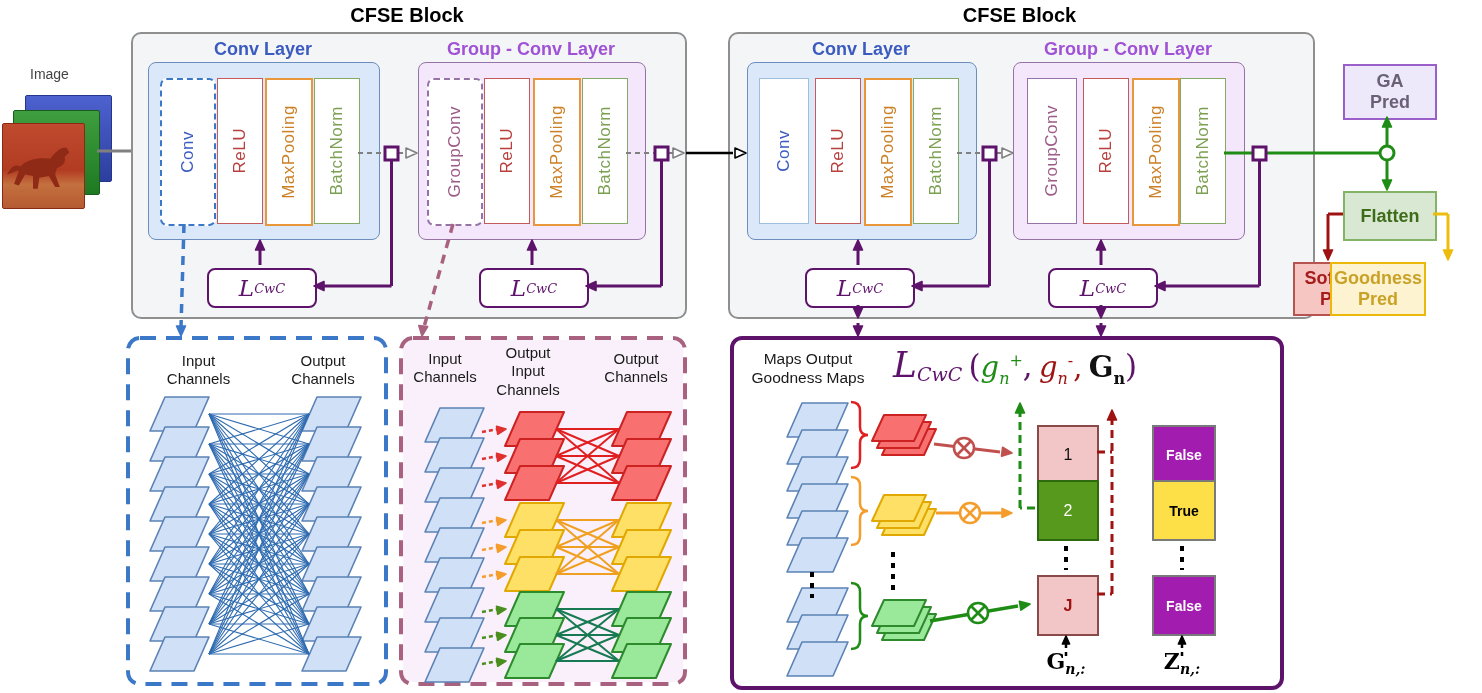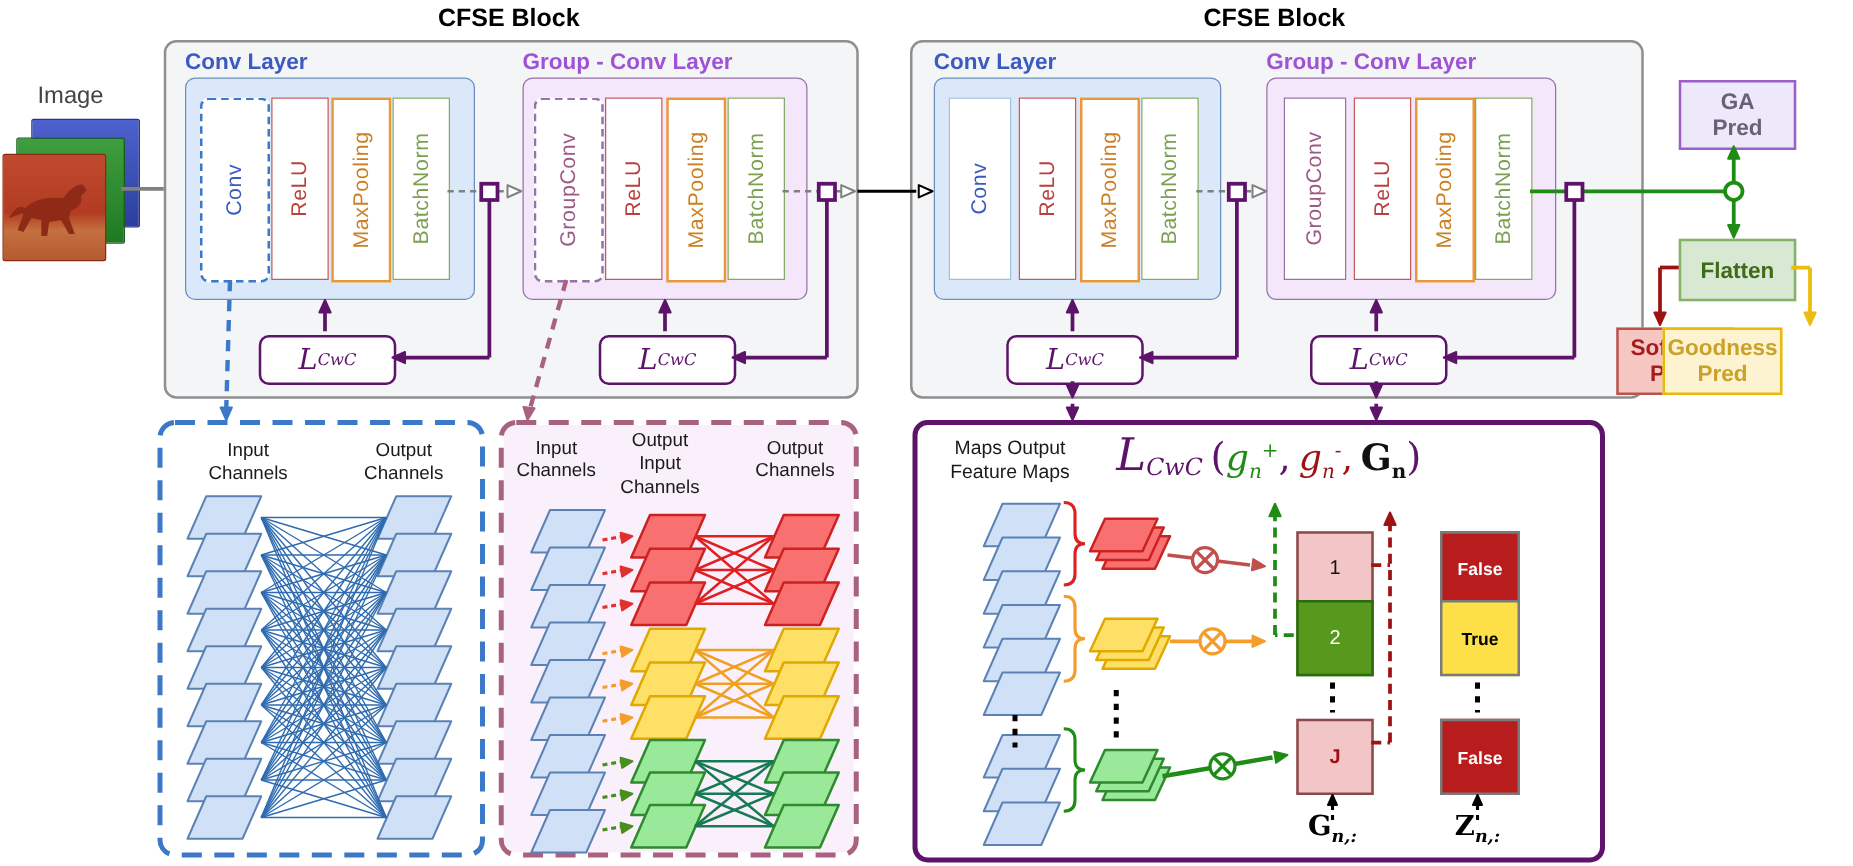--- a/index.html
+++ b/index.html
@@ -1,21 +1,21 @@
 <!DOCTYPE html>
 <html style="--purple: #5e136b; --purpleMid: #9673a6; --purpleLabel: #a052d6; --mauve: #a8627f; --mauveText: #9c5a86; --blueText: #3b5bc0; --blueBorder: #6c8ebf; --blueFill: #dbe8fa; --blueDash: #3c78c8; --paraFill: #cfe0f7; --paraStroke: #5b82b5; --netBlue: #2e6bb0; --redText: #b8413e; --redBorder: #c45a5a; --orange: #e8973a; --orangeText: #cc8026; --greenBorder: #84ab66; --greenText: #7ca052; --gray: #808080; --blockBorder: #8f8f8f; --blockFill: #f4f5f7; --flowGreen: #1e8c15; --darkRed: #9e1212; --gold: #edbc0c; --gaFill: #eee8fb; --gaBorder: #9a5fc9; --gaText: #6b6176; --flattenFill: #d9e8d3; --flattenBorder: #82b366; --flattenText: #3f6c1a; --softmaxFill: #f5c6c2; --softmaxBorder: #b85450; --softmaxText: #a61c1c; --goodnessFill: #fdf3d0; --goodnessBorder: #eab90c; --goodnessText: #c9a227; --stackRed: #f87070; --stackRedEdge: #cc2222; --label1: #7a1010; --stackYellow: #ffe066; --stackYellowEdge: #e0a800; --label2: #9a5a08; --stackGreen: #9ae89a; --stackGreenEdge: #2d8a2d; --labelJ: #155c15; --gboxPink: #f2c6c6; --gboxPinkEdge: #8a4a4a; --gboxGreen: #57991c; --gboxGreenEdge: #2d6a0e; --crossRed: #e02020; --crossYellow: #f0a020; --crossGreen: #177a52; --dashRed: #e03030; --dashOrange: #f59d2c; --dashGreen: #4a8f1e; --otimesRed: #c0504d; --pinkPanel: #faf0fb;"><head>
 <meta charset="utf-8">
 <style>
   html,body{margin:0;padding:0}
   body{width:1482px;height:693px;position:relative;background:#fff;
        font-family:"Liberation Sans",sans-serif;overflow:hidden}
   
   .block{position:absolute;background:var(--blockFill);border:2px solid var(--blockBorder);border-radius:10px}
   .blk-title{position:absolute;text-align:center;font-weight:bold;font-size:20px;color:#000}
-  .layer-label{position:absolute;font-weight:bold;font-size:18px;white-space:nowrap}
+  .layer-label{position:absolute;text-align:center;font-weight:bold;font-size:18px;white-space:nowrap}
   .blue-lbl{color:var(--blueText)} .violet-lbl{color:var(--purpleLabel)}
   .layer-box{position:absolute;border-radius:8px}
   .blue-box{background:var(--blueFill);border:1.5px solid var(--blueBorder)}
   .lilac-box{background:#f4e7fb;border:1.5px solid var(--purpleMid)}
   
   .op{position:absolute;background:#fff;display:flex;align-items:center;justify-content:center}
   .op span{writing-mode:vertical-rl;transform:rotate(180deg);font-size:17px;letter-spacing:.5px;white-space:nowrap}
   .conv-dash{border:2.5px dashed var(--blueDash);border-radius:7px;color:var(--blueText)}
   .conv-solid{border:1.5px solid #9fc0dc;color:var(--blueText)}
   .relu{border:1.5px solid var(--redBorder);color:var(--redText)}
@@ -36,39 +36,39 @@
   #softmax-box{background:var(--softmaxFill);border:2.5px solid var(--softmaxBorder);color:var(--softmaxText)}
   #goodness-box{background:var(--goodnessFill);border:2.5px solid var(--goodnessBorder);color:var(--goodnessText)}
   
   .panel-lbl{position:absolute;text-align:center;font-size:15px;line-height:1.22;color:#1a1a1a}
   .pink-fill{position:absolute;background:var(--pinkPanel);border-radius:10px}
   .gbox{position:absolute;display:flex;align-items:center;justify-content:center;font-size:16px}
   .g1{background:var(--gboxPink);border:2px solid var(--gboxPinkEdge);color:#111}
   .g2{background:var(--gboxGreen);border:2px solid var(--gboxGreenEdge);color:#fff}
   .gJ{background:var(--gboxPink);border:2px solid var(--gboxPinkEdge);color:#a01010;font-weight:bold}
   .truth{position:absolute;display:flex;align-items:center;justify-content:center;font-weight:bold;font-size:14px;border:2px solid #7a7a7a}
-  .t-black{background:#b91c1c;color:#fff} .t-white{background:#fde047;color:#000}
+  .t-black{background:#a21caf;color:#fff} .t-white{background:#fde047;color:#000}
   .stack-lbl{position:absolute;text-align:center;font-weight:bold;font-size:13px}
   .vec{position:absolute;text-align:center;font-family:"DejaVu Serif",serif;font-weight:bold;font-size:22px;color:#000}
   .vec sub{font-size:14px;font-style:italic}
   
   .formula{position:absolute;font-family:"DejaVu Serif",serif;white-space:nowrap}
   .fL{font-style:italic;color:var(--purple);font-size:36px}
   .fLsub{font-style:italic;color:var(--purple);font-size:19px}
   .fpar{color:var(--purple);font-size:31px}
   .fgrp{font-size:29px}
   .fgrp i{font-style:italic}
   .fgrp sub{font-size:16px;font-style:italic}
   .fgrp sup{font-size:16px}
   .pos{color:var(--flowGreen)} .neg{color:var(--darkRed)}
   .fG{color:#111;font-weight:bold;font-size:29px}
   .fG sub{font-size:16px;font-weight:bold;font-style:normal}
   
   .img-sq{position:absolute;border-radius:2px}
-  #image-label{position:absolute;font-size:19px;color:#444}
+  #image-label{position:absolute;font-size:14px;color:#444}
   #deco{position:absolute;left:0;top:0;z-index:5;pointer-events:none}
 </style>
 </head>
 <body>
 
 <div id="image-label" style="left:30px;top:66px">Image</div>
 <div class="img-sq" style="left:25px;top:95px;width:85px;height:85px;background:linear-gradient(180deg,#4d62cf,#2c3f9e);border:1px solid #24368c"></div>
 <div class="img-sq" style="left:13px;top:110px;width:85px;height:83px;background:linear-gradient(180deg,#3f9e3f,#1e7a22);border:1px solid #1a5c1d"></div>
 <div class="img-sq" style="left:2px;top:123px;width:81px;height:84px;background:linear-gradient(180deg,#bf4a2e 0%,#b23c22 55%,#c4703f 72%,#b55a31 100%);border:1px solid #8a2a12">
   <svg viewBox="0 0 100 100" width="79" height="82">
@@ -178,21 +178,21 @@
 
 <div class="pink-fill" style="left:403px;top:340px;width:280px;height:342px"></div>
 <div class="panel-lbl" style="left:405px;top:350px;width:80px">
   <span>Input</span><br><span>Channels</span></div>
 <div class="panel-lbl" style="left:486px;top:344px;width:84px">
   <span>Output</span><br><span>Input</span><br><span>Channels</span></div>
 <div class="panel-lbl" style="left:590px;top:350px;width:92px">
   <span>Output</span><br><span>Channels</span></div>
 
 <div class="panel-lbl" style="left:738px;top:350px;width:140px;font-size:15.5px">
-  <span>Maps Output</span><br><span>Feature Maps</span></div>
+  <span>Maps Output</span><br><span>Goodness Maps</span></div>
 <div class="formula" style="left:893px;top:344px">
   <span class="fL">L</span><sub class="fLsub">CwC</sub><span class="fpar"> </span><span class="fpar">(</span><span class="fgrp pos"><i>g</i><sub>n</sub><sup>+</sup></span><span class="fpar">,</span><span class="fpar"> </span><span class="fgrp neg"><i>g</i><sub>n</sub><sup>-</sup></span><span class="fgrp neg">,</span><span class="fpar"> </span><span class="fG"><span>G</span><sub>n</sub></span><span class="fpar">)</span>
 </div>
 <div class="stack-lbl" style="left:878px;top:419px;width:28px;color:var(--label1)">1</div>
 <div class="stack-lbl" style="left:878px;top:499px;width:28px;color:var(--label2)">2</div>
 <div class="stack-lbl" style="left:878px;top:606px;width:28px;color:var(--labelJ)">J</div>
 <div class="gbox g1" style="left:1037px;top:425px;width:58px;height:55px">
     <span>1</span>
   </div>
 <div class="gbox g2" style="left:1037px;top:480px;width:58px;height:57px">

